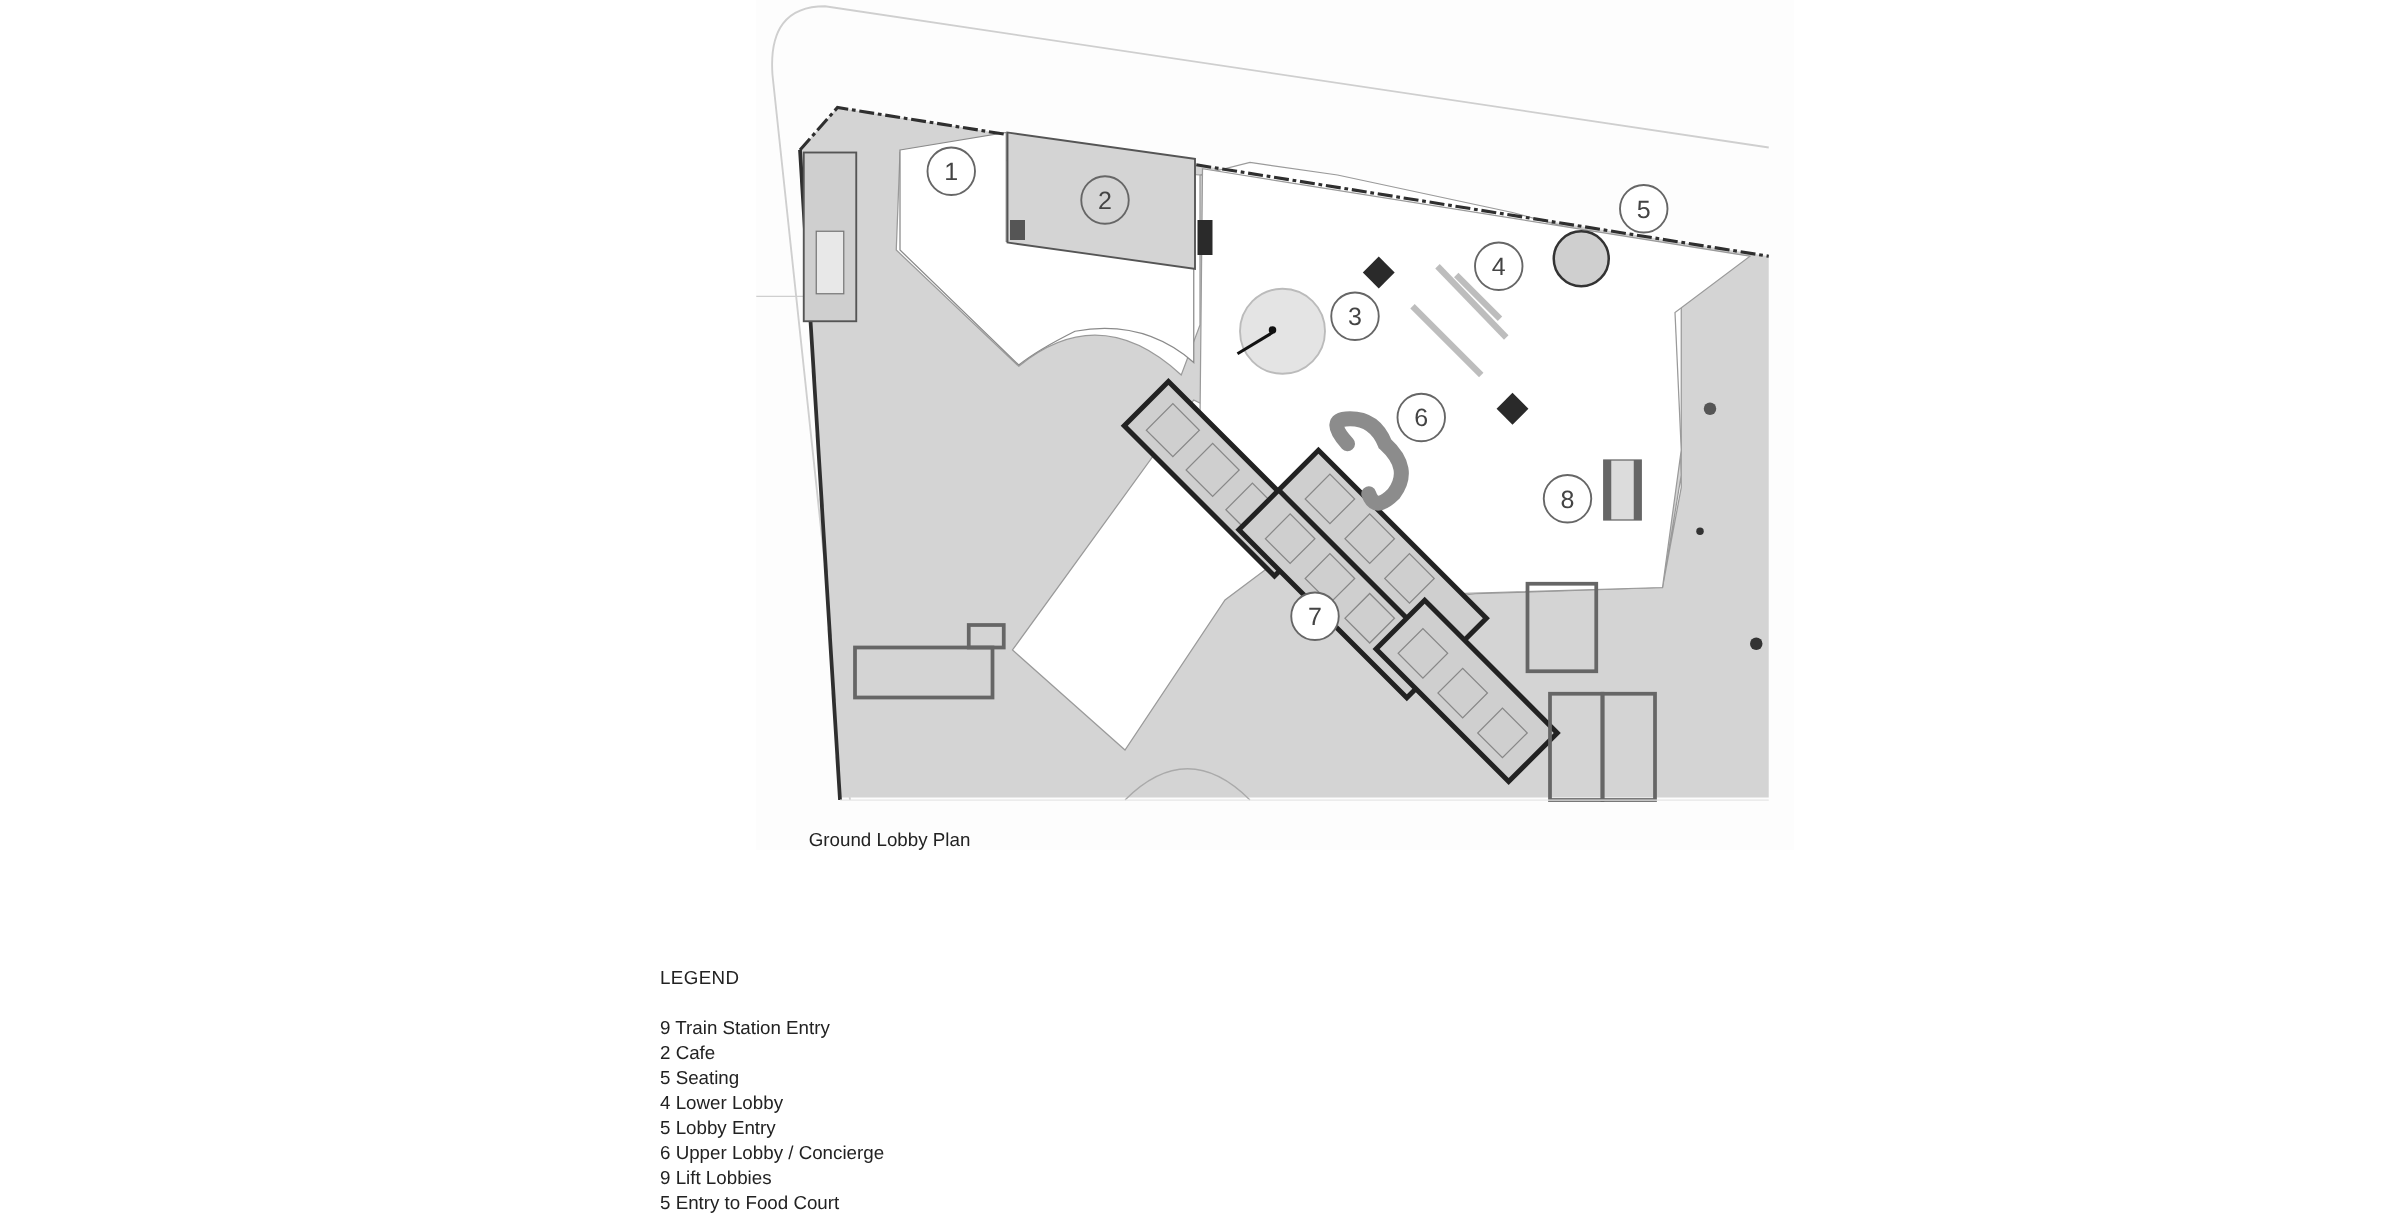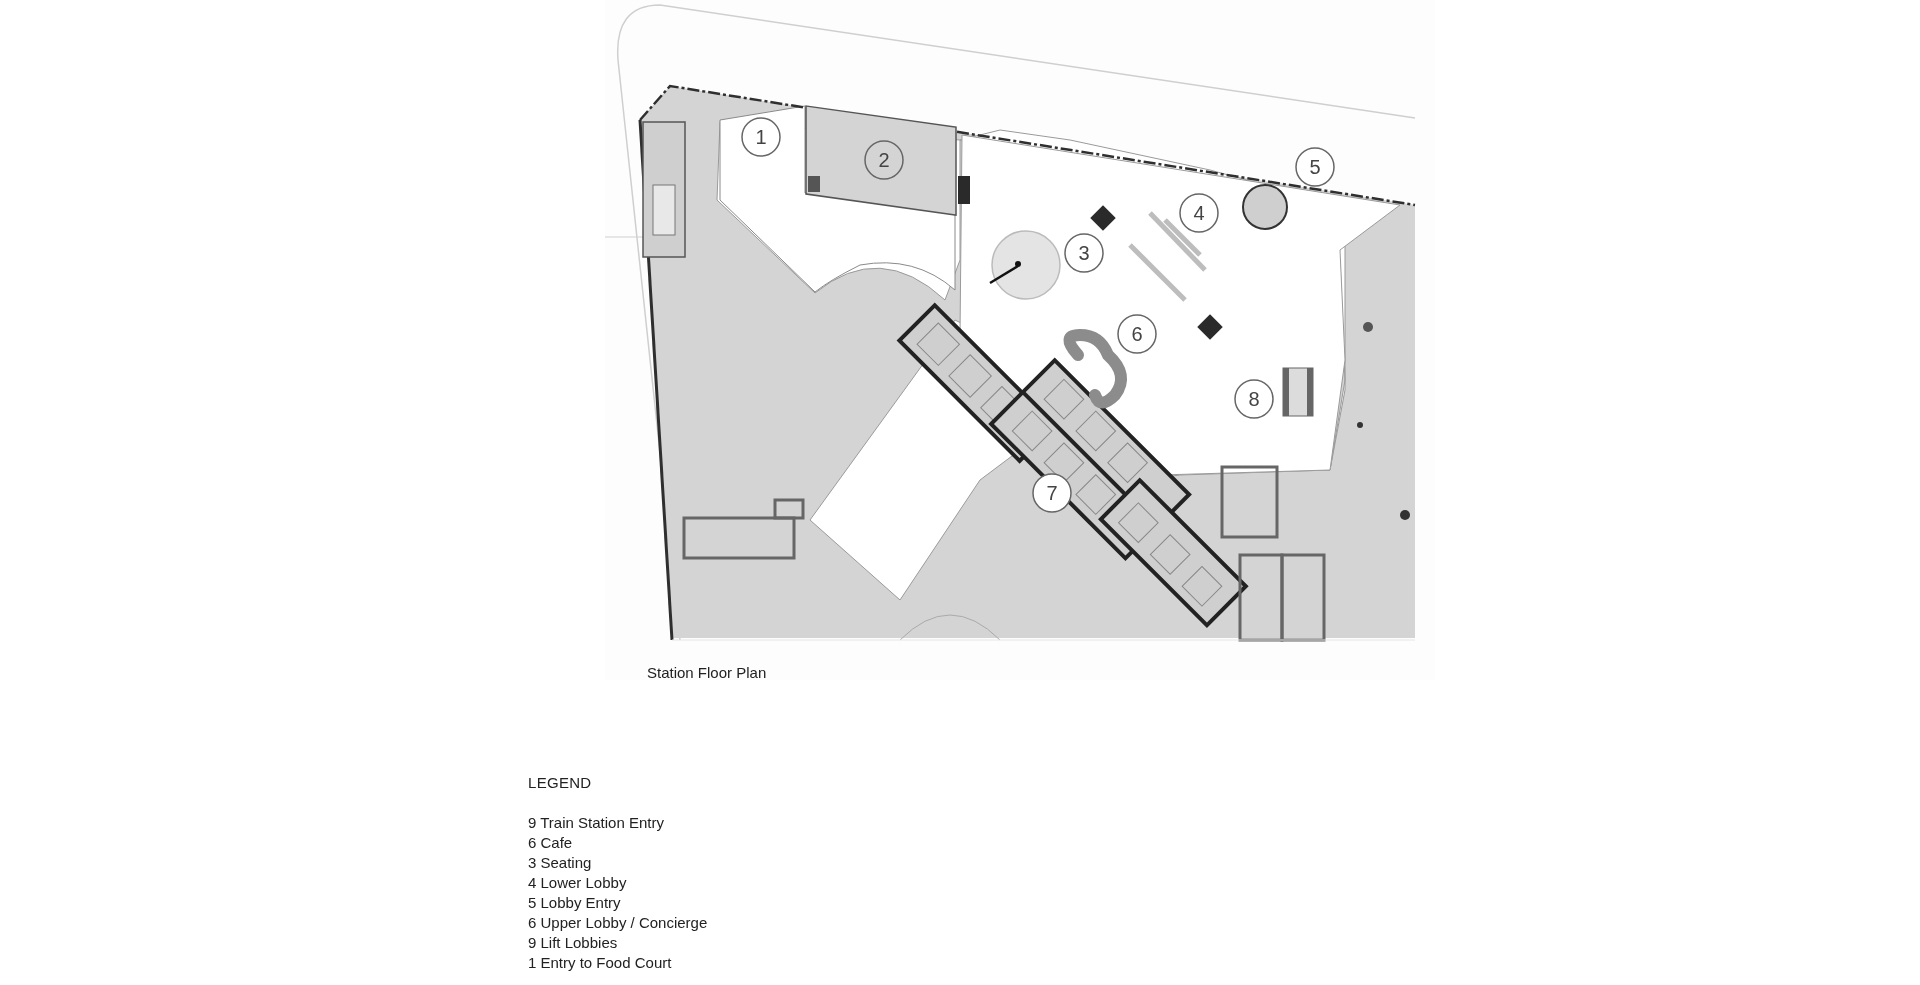--- a/index.html
+++ b/index.html
@@ -124,25 +124,25 @@
   <g>
       <circle cx="1052" cy="493" r="19" fill="#fff" stroke="#666" stroke-width="1.5"></circle>
       <text class="marker-text" x="1052" y="500" text-anchor="middle">7</text>
     </g>
   <g>
       <circle cx="1254" cy="399" r="19" fill="#fff" stroke="#666" stroke-width="1.5"></circle>
       <text class="marker-text" x="1254" y="406" text-anchor="middle">8</text>
     </g>
 </svg>
 
-<div class="caption">Station Floor Plan</div>
+<div class="caption">Ground Lobby Plan</div>
 
 <div class="legend">
   <div class="legend-title">LEGEND</div>
   <div class="legend-item">9 Train Station Entry</div>
-  <div class="legend-item">6 Cafe</div>
-  <div class="legend-item">3 Seating</div>
+  <div class="legend-item">2 Cafe</div>
+  <div class="legend-item">5 Seating</div>
   <div class="legend-item">4 Lower Lobby</div>
   <div class="legend-item">5 Lobby Entry</div>
   <div class="legend-item">6 Upper Lobby / Concierge</div>
   <div class="legend-item">9 Lift Lobbies</div>
-  <div class="legend-item">1 Entry to Food Court</div>
+  <div class="legend-item">5 Entry to Food Court</div>
 </div>
 
 </body></html>

